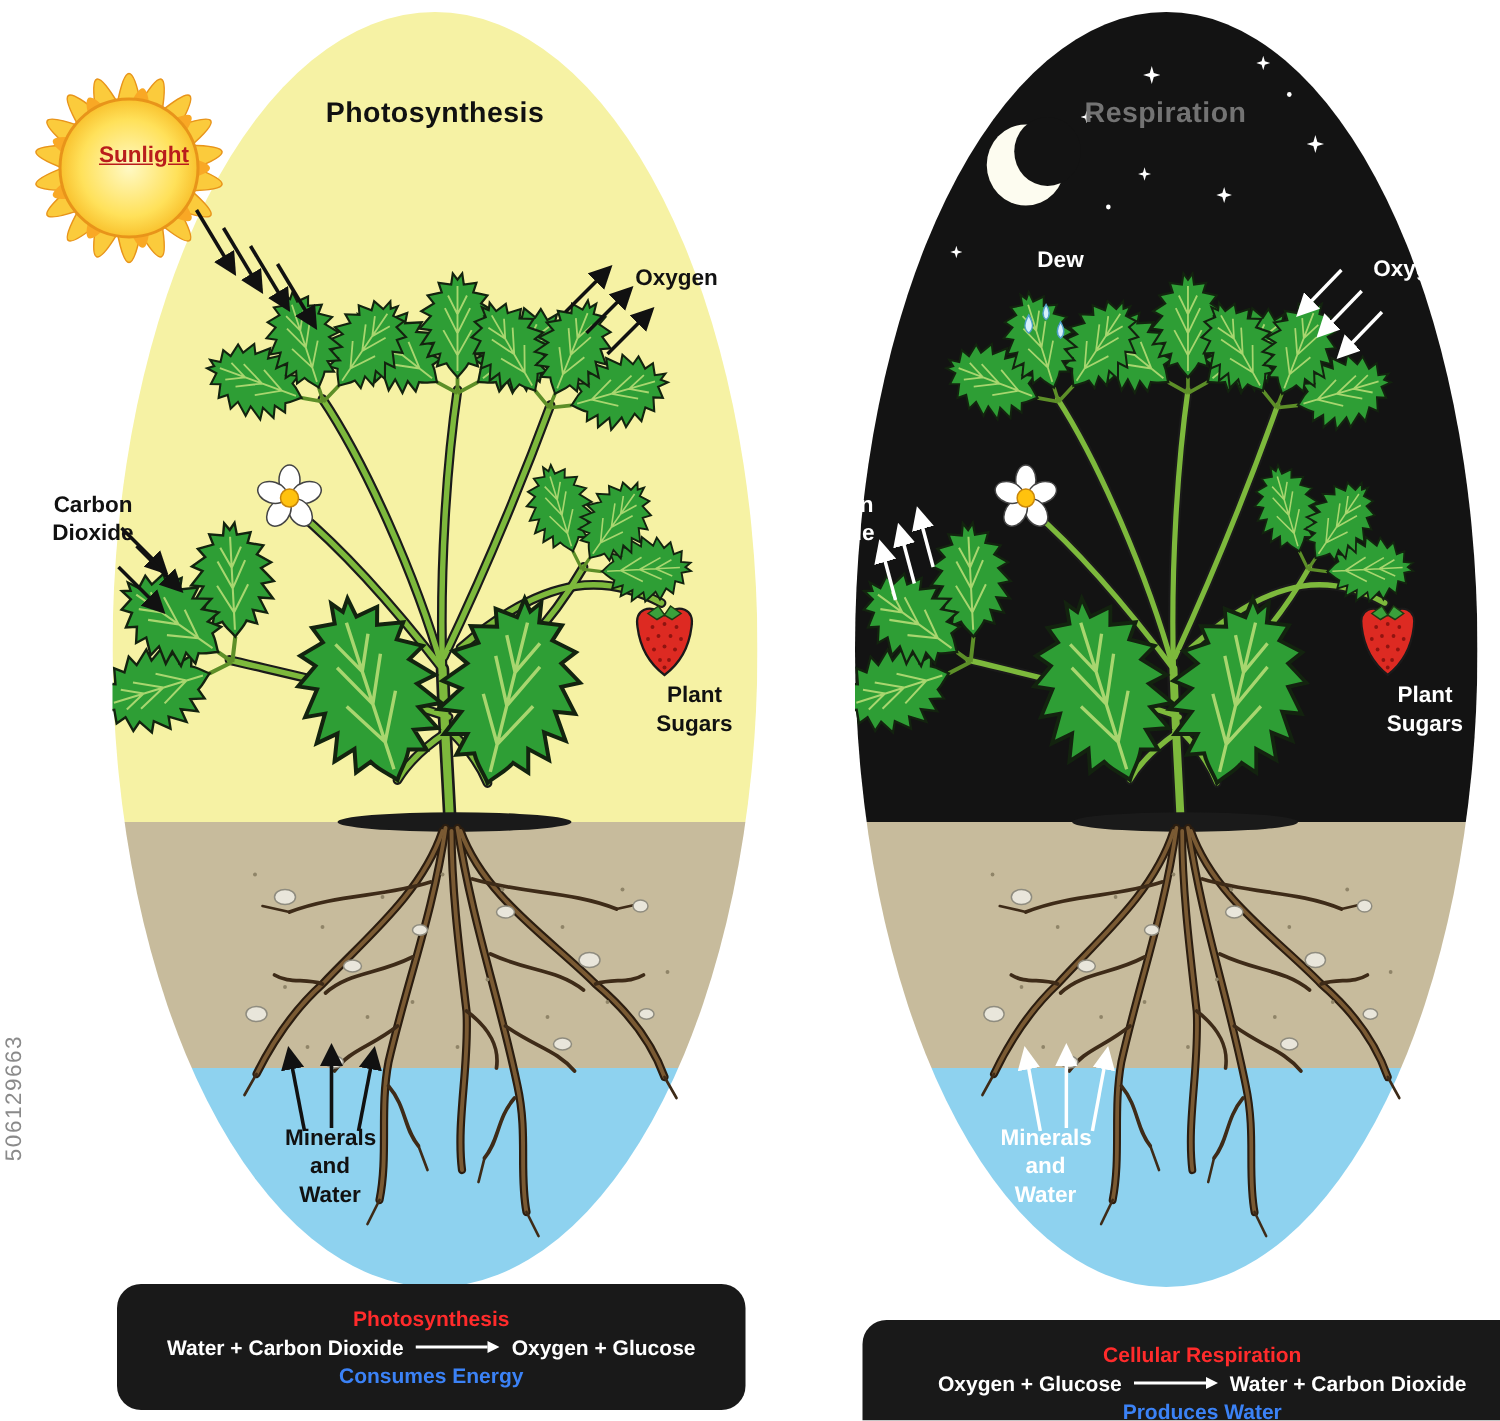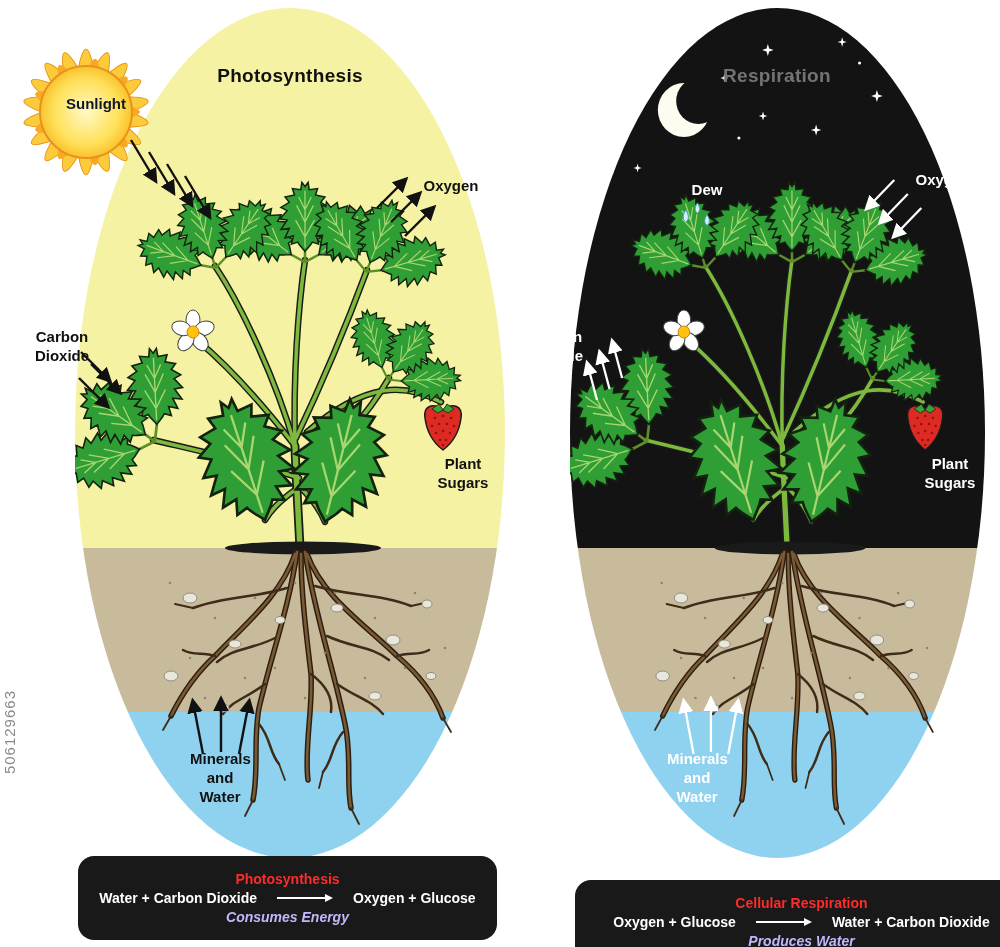--- a/index.html
+++ b/index.html
@@ -16,30 +16,30 @@
   .water     { top:704px; height:146px; background:#8ED2EF; }
 
   .panel-svg { position:absolute; top:8px; height:850px; pointer-events:none; }
   .panel-svg.left  { left:75px;  width:430px; }
   .panel-svg.right { left:570px; width:415px; }
 
   .sun-svg { position:absolute; left:0; top:26px; width:172px; height:172px; pointer-events:none; }
 
   .lbl { position:absolute; font-weight:bold; font-size:15px; line-height:1.25; text-align:center; color:#111; }
   .lbl.white { color:#fff; }
-  .lbl.red { color:#0f172a; }
+  .lbl.red { color:#b91c1c;text-decoration:underline; }
   .title { position:absolute; font-weight:bold; font-size:19px; text-align:center; color:#111; letter-spacing:0.3px; }
   .title.white { color:#737373; }
 
   .formula-box { position:absolute; height:84px; background:#191919; border-radius:16px;
     display:flex; flex-direction:column; justify-content:center; align-items:center; gap:3px;
     font-weight:bold; font-size:14px; color:#fff; }
   .f-title { color:#FF2B2B; }
-  .f-energy { color:#c4b5fd;font-style:italic; }
-  .f-eq { display:flex; align-items:center; gap:20px; white-space:nowrap;text-align:right; }
+  .f-energy { color:#3b82f6; }
+  .f-eq { display:flex; align-items:center; gap:8px; white-space:nowrap;text-align:right; }
 
   .watermark { position:absolute; left:1px; top:690px; writing-mode:vertical-rl;
     transform:rotate(180deg); font-size:15px; color:#8a8a8a; letter-spacing:1px; }
 
   .defs-holder { position:absolute; width:0; height:0; overflow:hidden; }
 </style>
 </head>
 <body>
 
 <svg class="defs-holder" aria-hidden="true">
@@ -348,21 +348,21 @@
         <path d="M54,370 L44,334" marker-end="url(#ah-white)"></path>
       </g>
       <g stroke="#fff" stroke-width="2.4" fill="none">
         <path d="M128,746 L118,694" marker-end="url(#ah-white)"></path>
         <path d="M146,744 L146,692" marker-end="url(#ah-white)"></path>
         <path d="M164,746 L174,694" marker-end="url(#ah-white)"></path>
       </g>
     </svg>
 
     <div class="title white" style="left:627px;top:65px;width:300px;">Respiration</div>
-    <div class="lbl white" style="left:682px;top:181px;width:50px;">Dew</div>
+    <div class="lbl white" style="left:682px;top:165px;width:50px;">Dew</div>
     <div class="lbl white" style="left:908px;top:171px;width:70px;">Oxygen</div>
     <div class="lbl white" style="left:520px;top:328px;width:72px;">Carbon Dioxide</div>
     <div class="lbl white" style="left:922px;top:455px;width:56px;">Plant Sugars</div>
     <div class="lbl white" style="left:667px;top:750px;width:60px;">Minerals and Water</div>
   </div>
 
   <div class="formula-box" style="left:78px;top:856px;width:419px;">
     <div class="f-title">Photosynthesis</div>
     <div class="f-eq">
       <span>Water + Carbon Dioxide</span>

